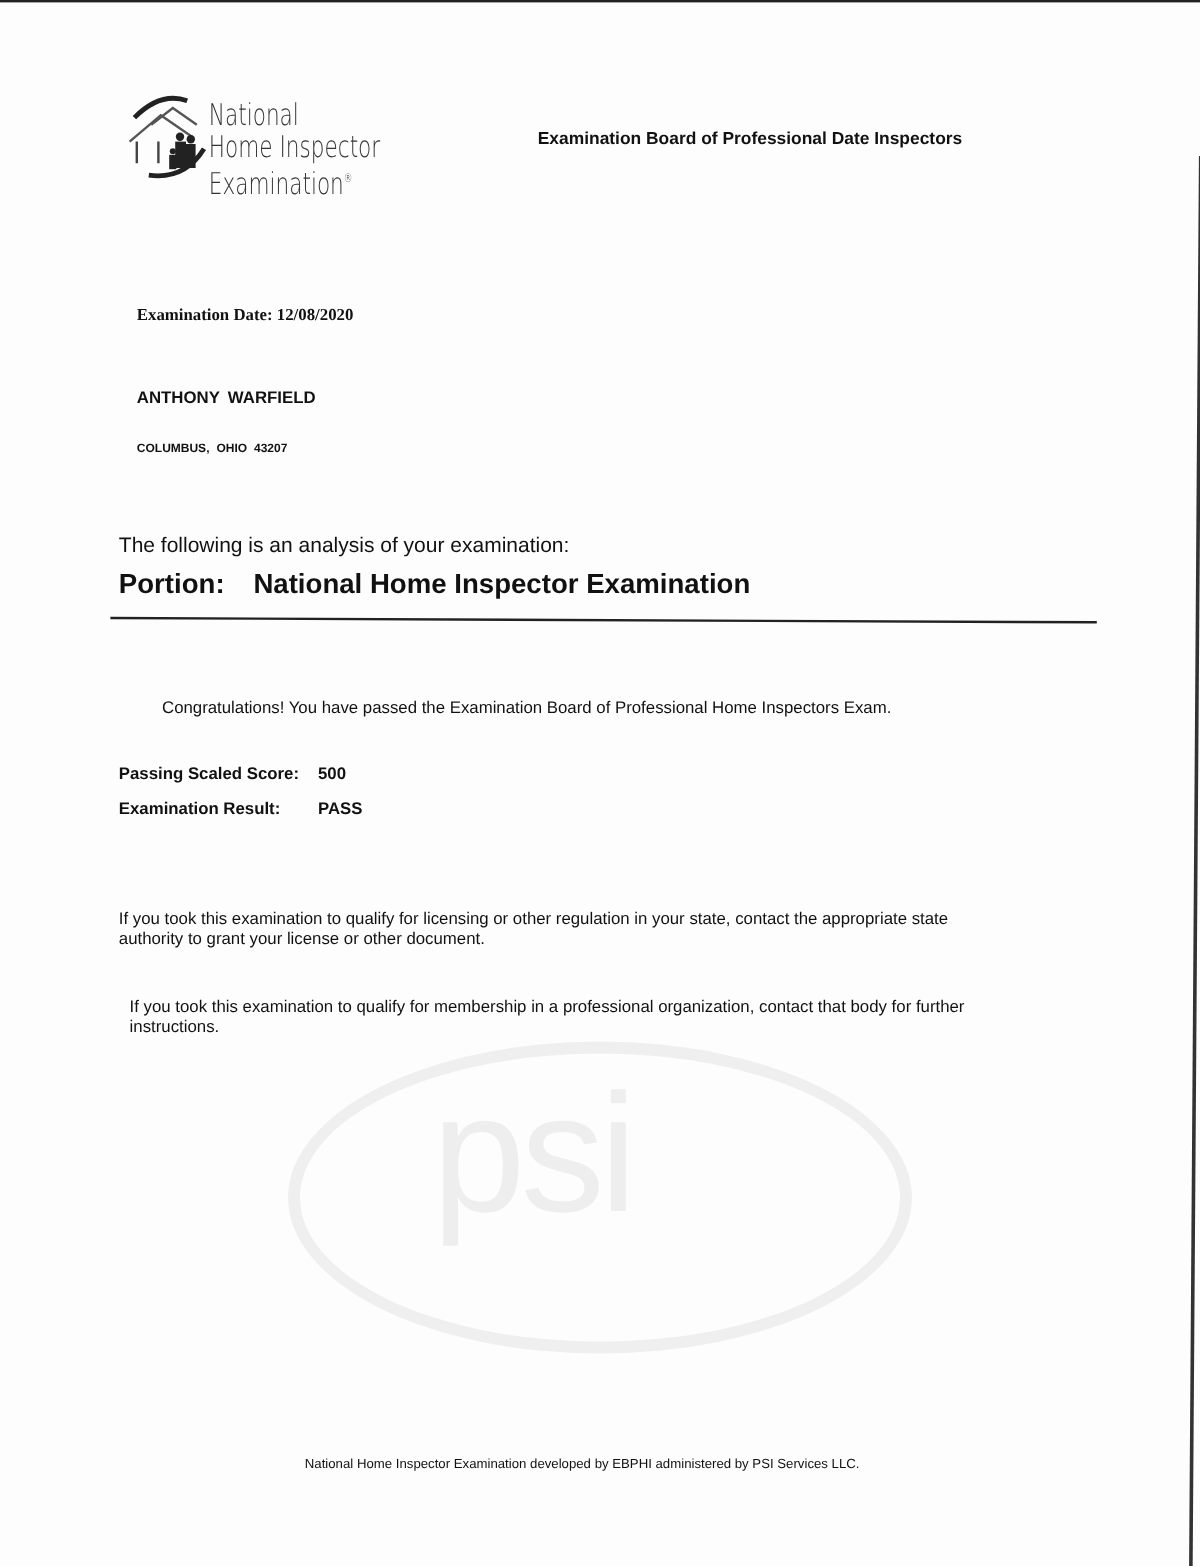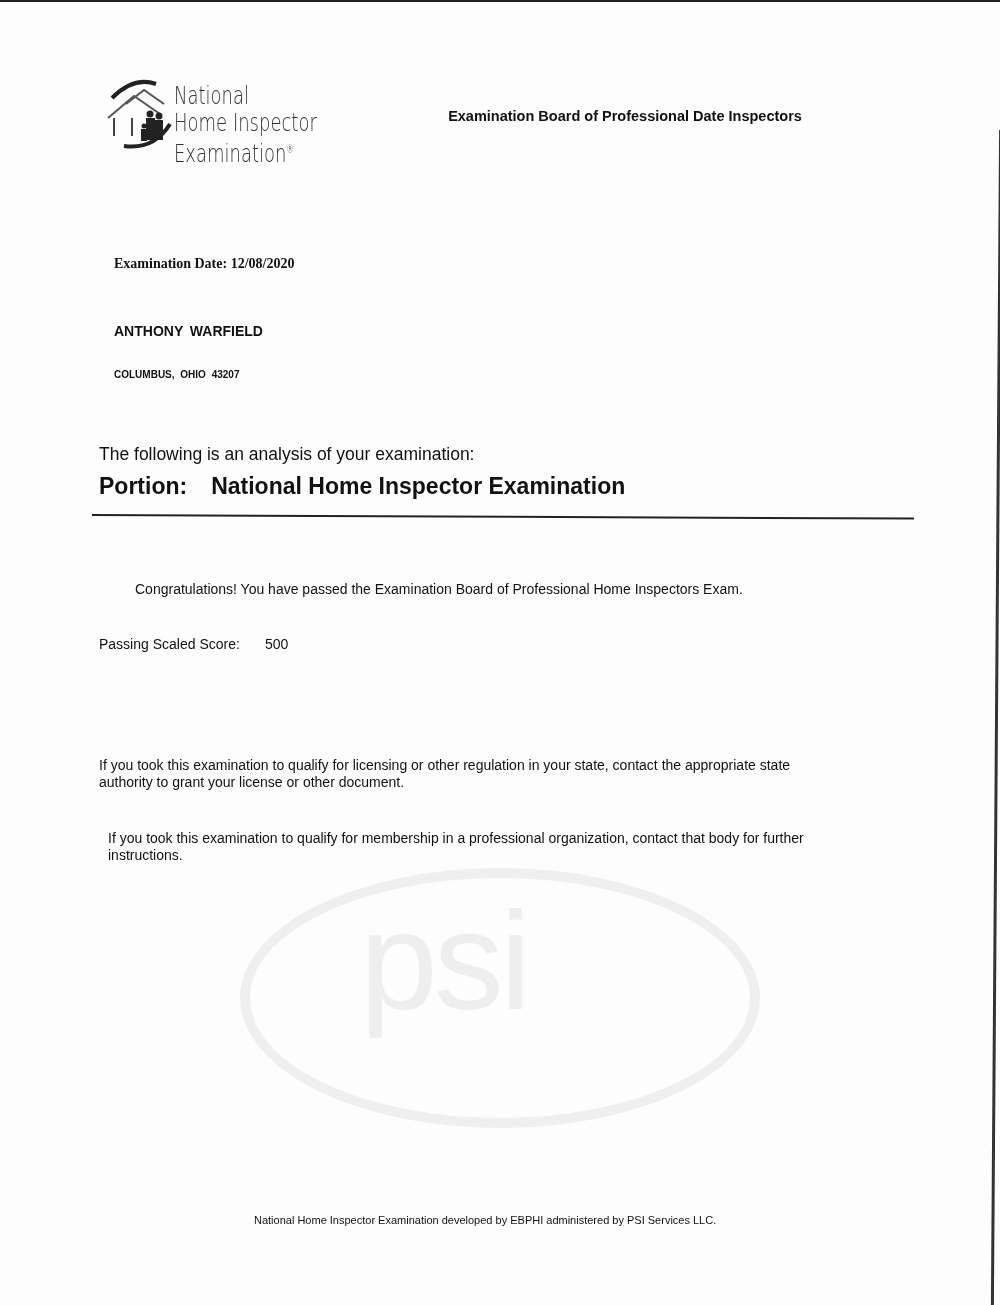--- a/index.html
+++ b/index.html
@@ -47,21 +47,21 @@
     .city { position: absolute; left: 114px; top: 369px; font-size: 10px; font-weight: bold; word-spacing: 3px; }
     .analysis { position: absolute; left: 99px; top: 444px; font-size: 17.5px; }
     .portion { position: absolute; left: 99px; top: 473px; font-size: 23px; font-weight: bold; }
     .portion .gap { display: inline-block; width: 24px; }
     .rule {
       position: absolute; left: 92px; top: 514px; width: 822px; height: 2px; background: #222;
       transform: rotate(0.25deg); transform-origin: left center;
     }
     .congrats { position: absolute; left: 99px; top: 581px; font-size: 14px; margin-left: 36px; }
     .scores { position: absolute; left: 99px; top: 636px; font-size: 14px; }
-    .scores .row { height: 29px; display: flex; }
+    .scores .row { height: 29px; display: flex; font-weight: bold; }
     .scores .lbl { width: 166px; }
     .para1 { position: absolute; left: 99px; top: 757px; width: 720px; font-size: 14px; line-height: 17px; }
     .para2 { position: absolute; left: 108px; top: 830px; width: 720px; font-size: 14px; line-height: 17px; }
     .footer { position: absolute; left: 254px; top: 1214px; font-size: 11px; white-space: nowrap; }
   </style>
 </head>
 <body>
 
 <div class="page-edge-top"></div>
 <div class="page-edge-right"></div>
@@ -112,18 +112,22 @@
 
 <div class="rule"></div>
 
 <div class="congrats">Congratulations!  You have passed the Examination Board of Professional Home Inspectors Exam.</div>
 
 <div class="scores">
   <div class="row">
     <span class="lbl">Passing Scaled Score:</span>
     <span>500</span>
   </div>
+  <div class="row">
+    <span class="lbl">Examination Result:</span>
+    <span>PASS</span>
+  </div>
 </div>
 
 <div class="para1">If you took this examination to qualify for licensing or other regulation in your state, contact the appropriate state authority to grant your license or other document.</div>
 <div class="para2">If you took this examination to qualify for membership in a professional organization, contact that body for further instructions.</div>
 
 <div class="footer">National Home Inspector Examination developed by EBPHI administered by PSI Services LLC.</div>
 
 </body></html>

